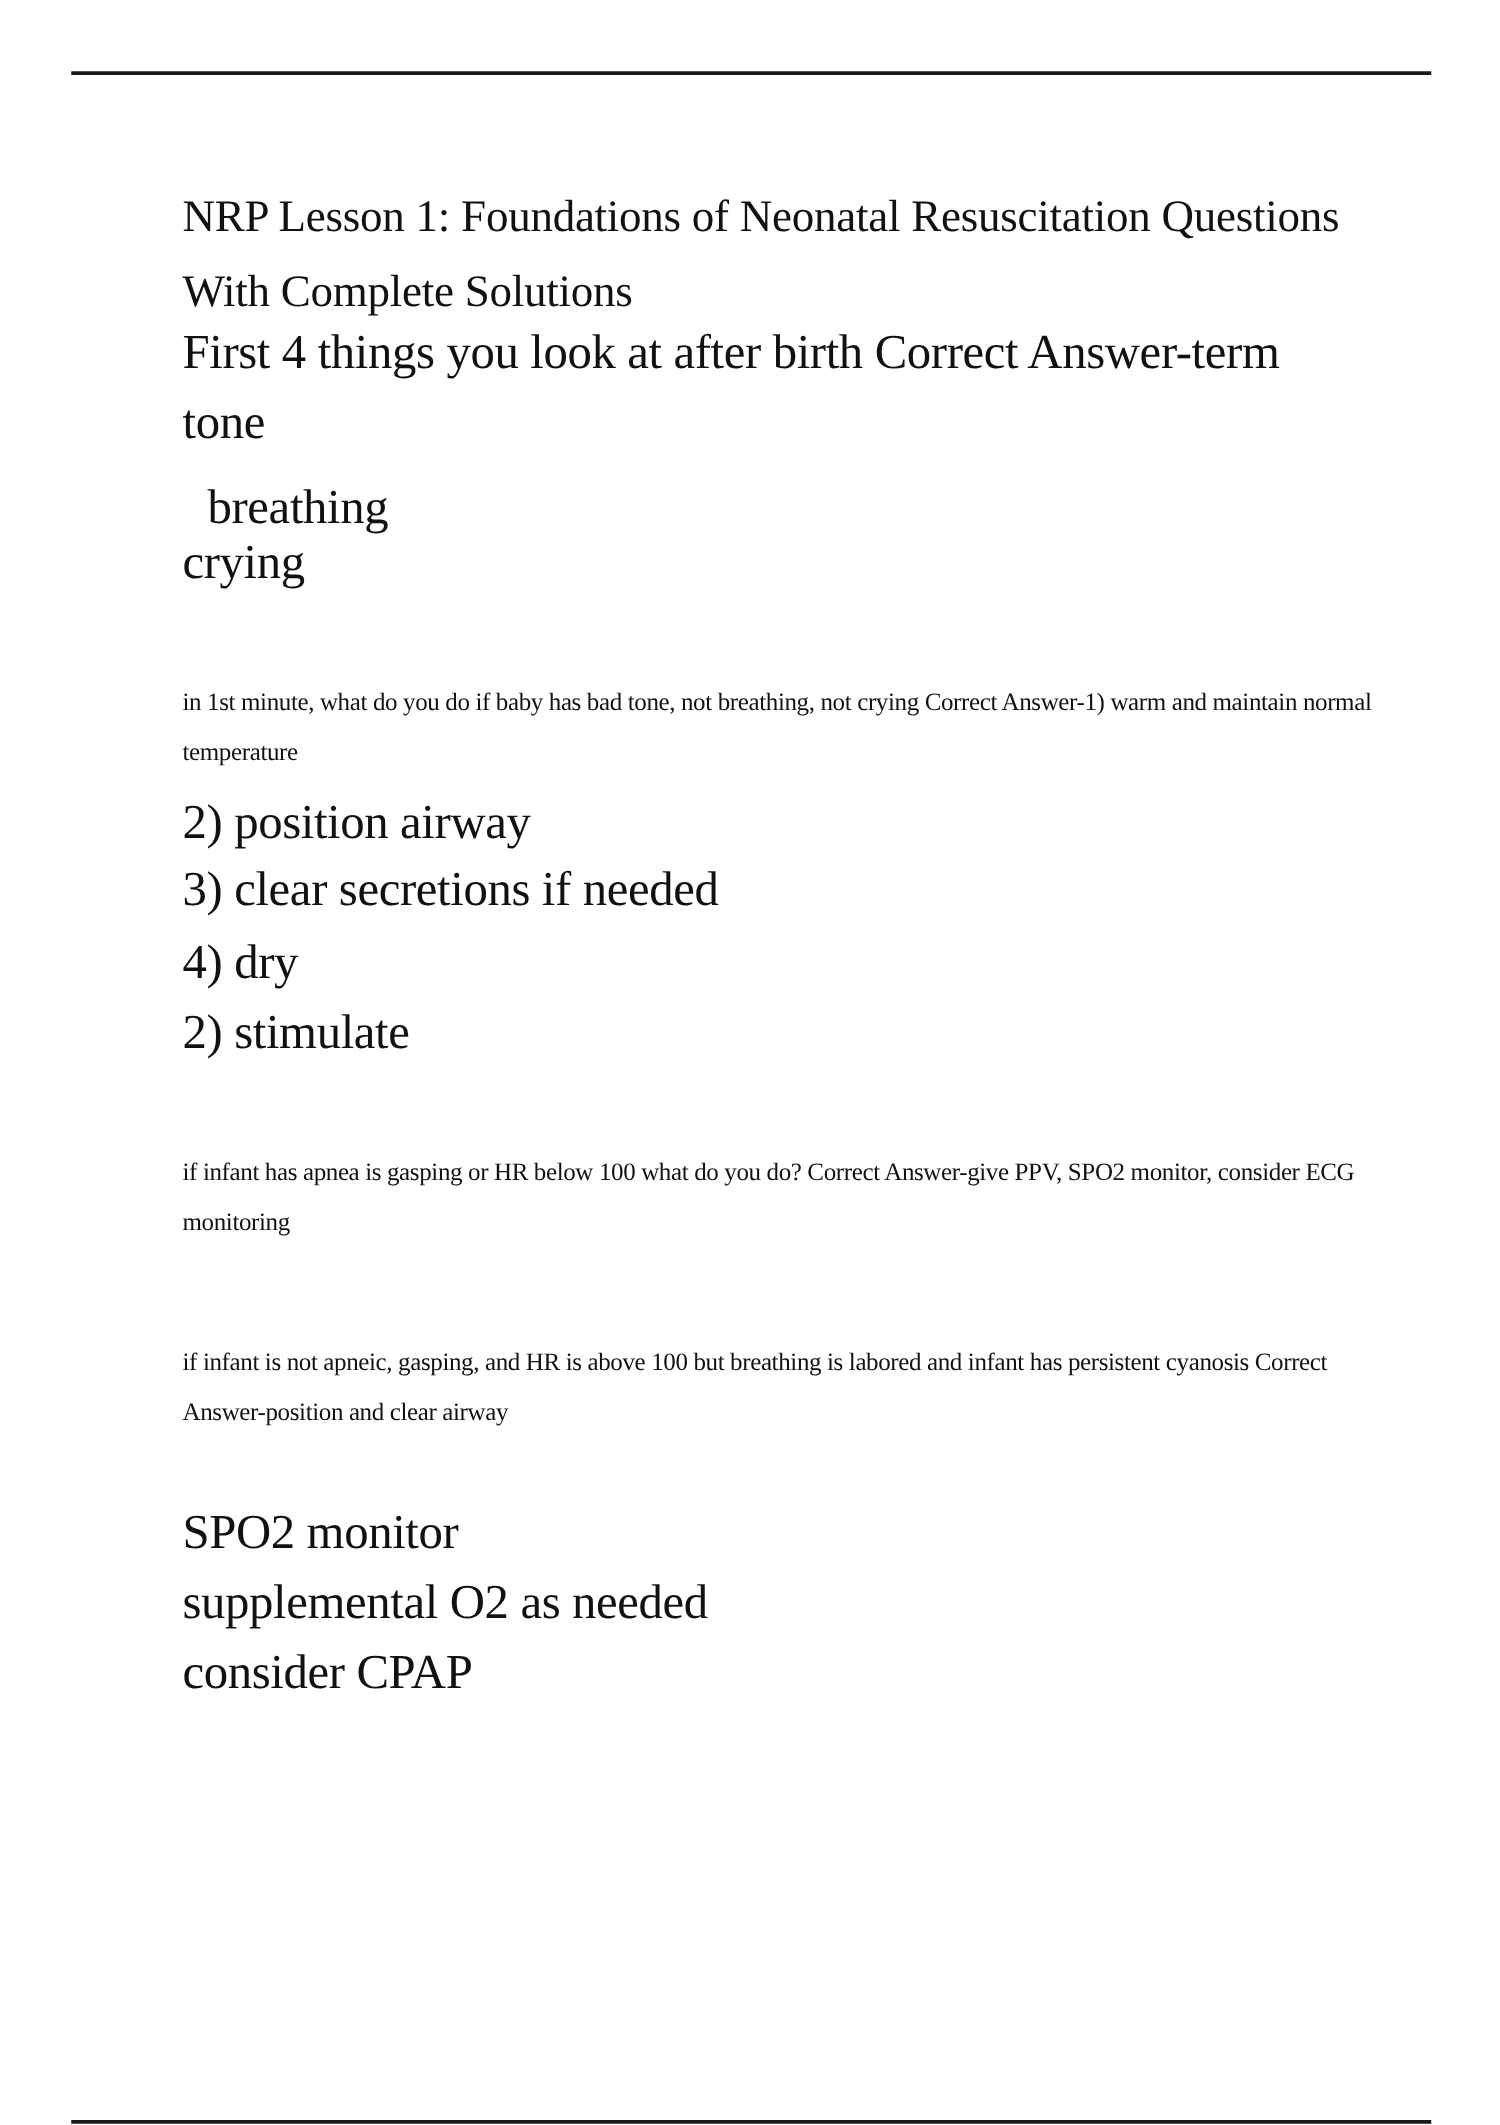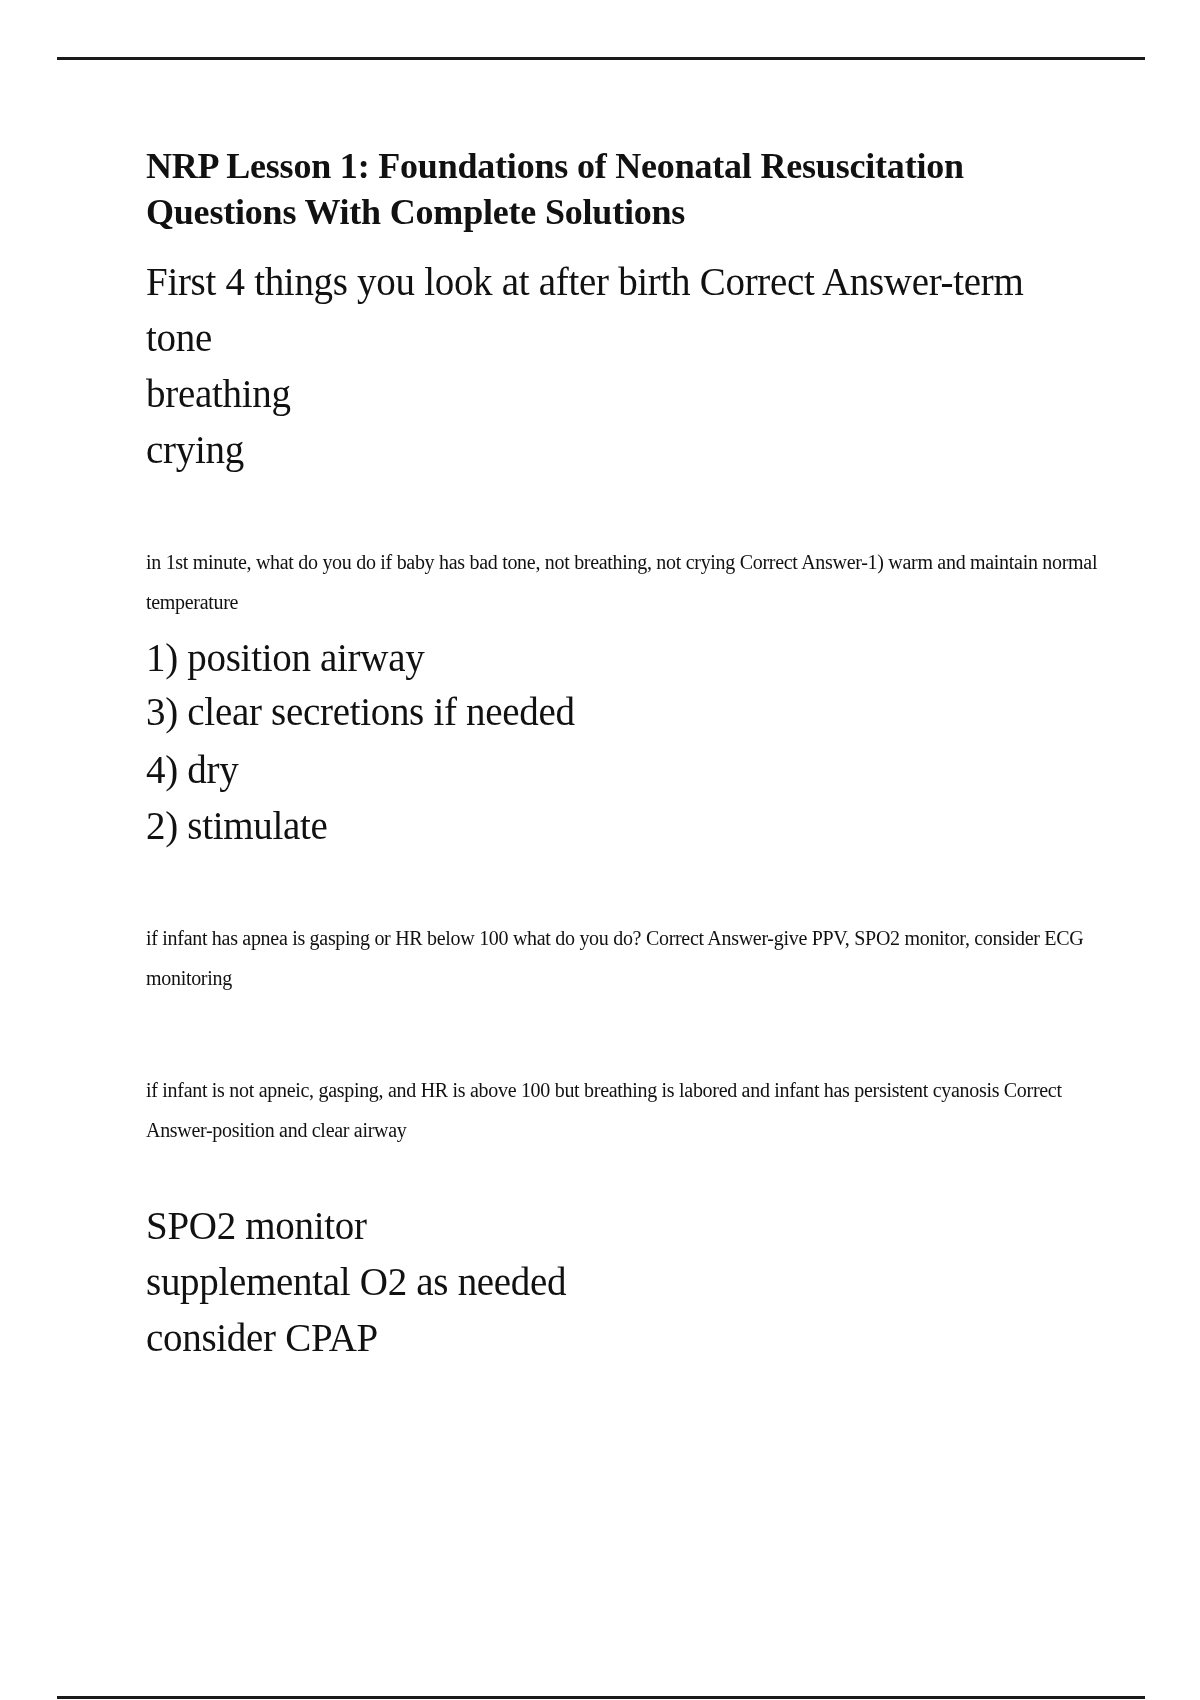--- a/index.html
+++ b/index.html
@@ -30,23 +30,23 @@
       left: 146px;
       top: 0;
       width: 940px;
     }
     .title {
       position: absolute;
       left: 0;
       top: 143px;
       width: 960px;
       margin: 0;
-      font-weight: bold;
+      font-weight: normal;
       font-size: 36px;
-      line-height: 46px;
+      line-height: 60px;
       letter-spacing: -0.2px;
     }
     .line {
       position: absolute;
       left: 0;
       margin: 0;
       font-size: 39px;
       line-height: 40px;
       white-space: nowrap;
       letter-spacing: -0.3px;
@@ -64,25 +64,25 @@
 </head>
 <body>
 
 <div class="rule rule-top"></div>
 
 <div class="content">
   <h1 class="title">NRP Lesson 1: Foundations of Neonatal Resuscitation Questions With Complete Solutions</h1>
 
   <p class="line" style="top:262px;">First 4 things you look at after birth Correct Answer-term</p>
   <p class="line" style="top:318px;">tone</p>
-  <p class="line" style="top:374px;">breathing</p>
+  <p class="line" style="top:386px;margin-left:20px;">breathing</p>
   <p class="line" style="top:430px;text-align:center;">crying</p>
 
   <p class="para" style="top:542px;">in 1st minute, what do you do if baby has bad tone, not breathing, not crying Correct Answer-1) warm and maintain normal temperature</p>
-  <p class="line" style="top:638px;">1) position airway</p>
+  <p class="line" style="top:638px;">2) position airway</p>
   <p class="line" style="top:692px;">3) clear secretions if needed</p>
   <p class="line" style="top:750px;">4) dry</p>
   <p class="line" style="top:806px;">2) stimulate</p>
 
   <p class="para" style="top:918px;">if infant has apnea is gasping or HR below 100 what do you do? Correct Answer-give PPV, SPO2 monitor, consider ECG monitoring</p>
 
   <p class="para" style="top:1070px;">if infant is not apneic, gasping, and HR is above 100 but breathing is labored and infant has persistent cyanosis Correct Answer-position and clear airway</p>
   <p class="line" style="top:1206px;">SPO2 monitor</p>
   <p class="line" style="top:1262px;">supplemental O2 as needed</p>
   <p class="line" style="top:1318px;">consider CPAP</p>

